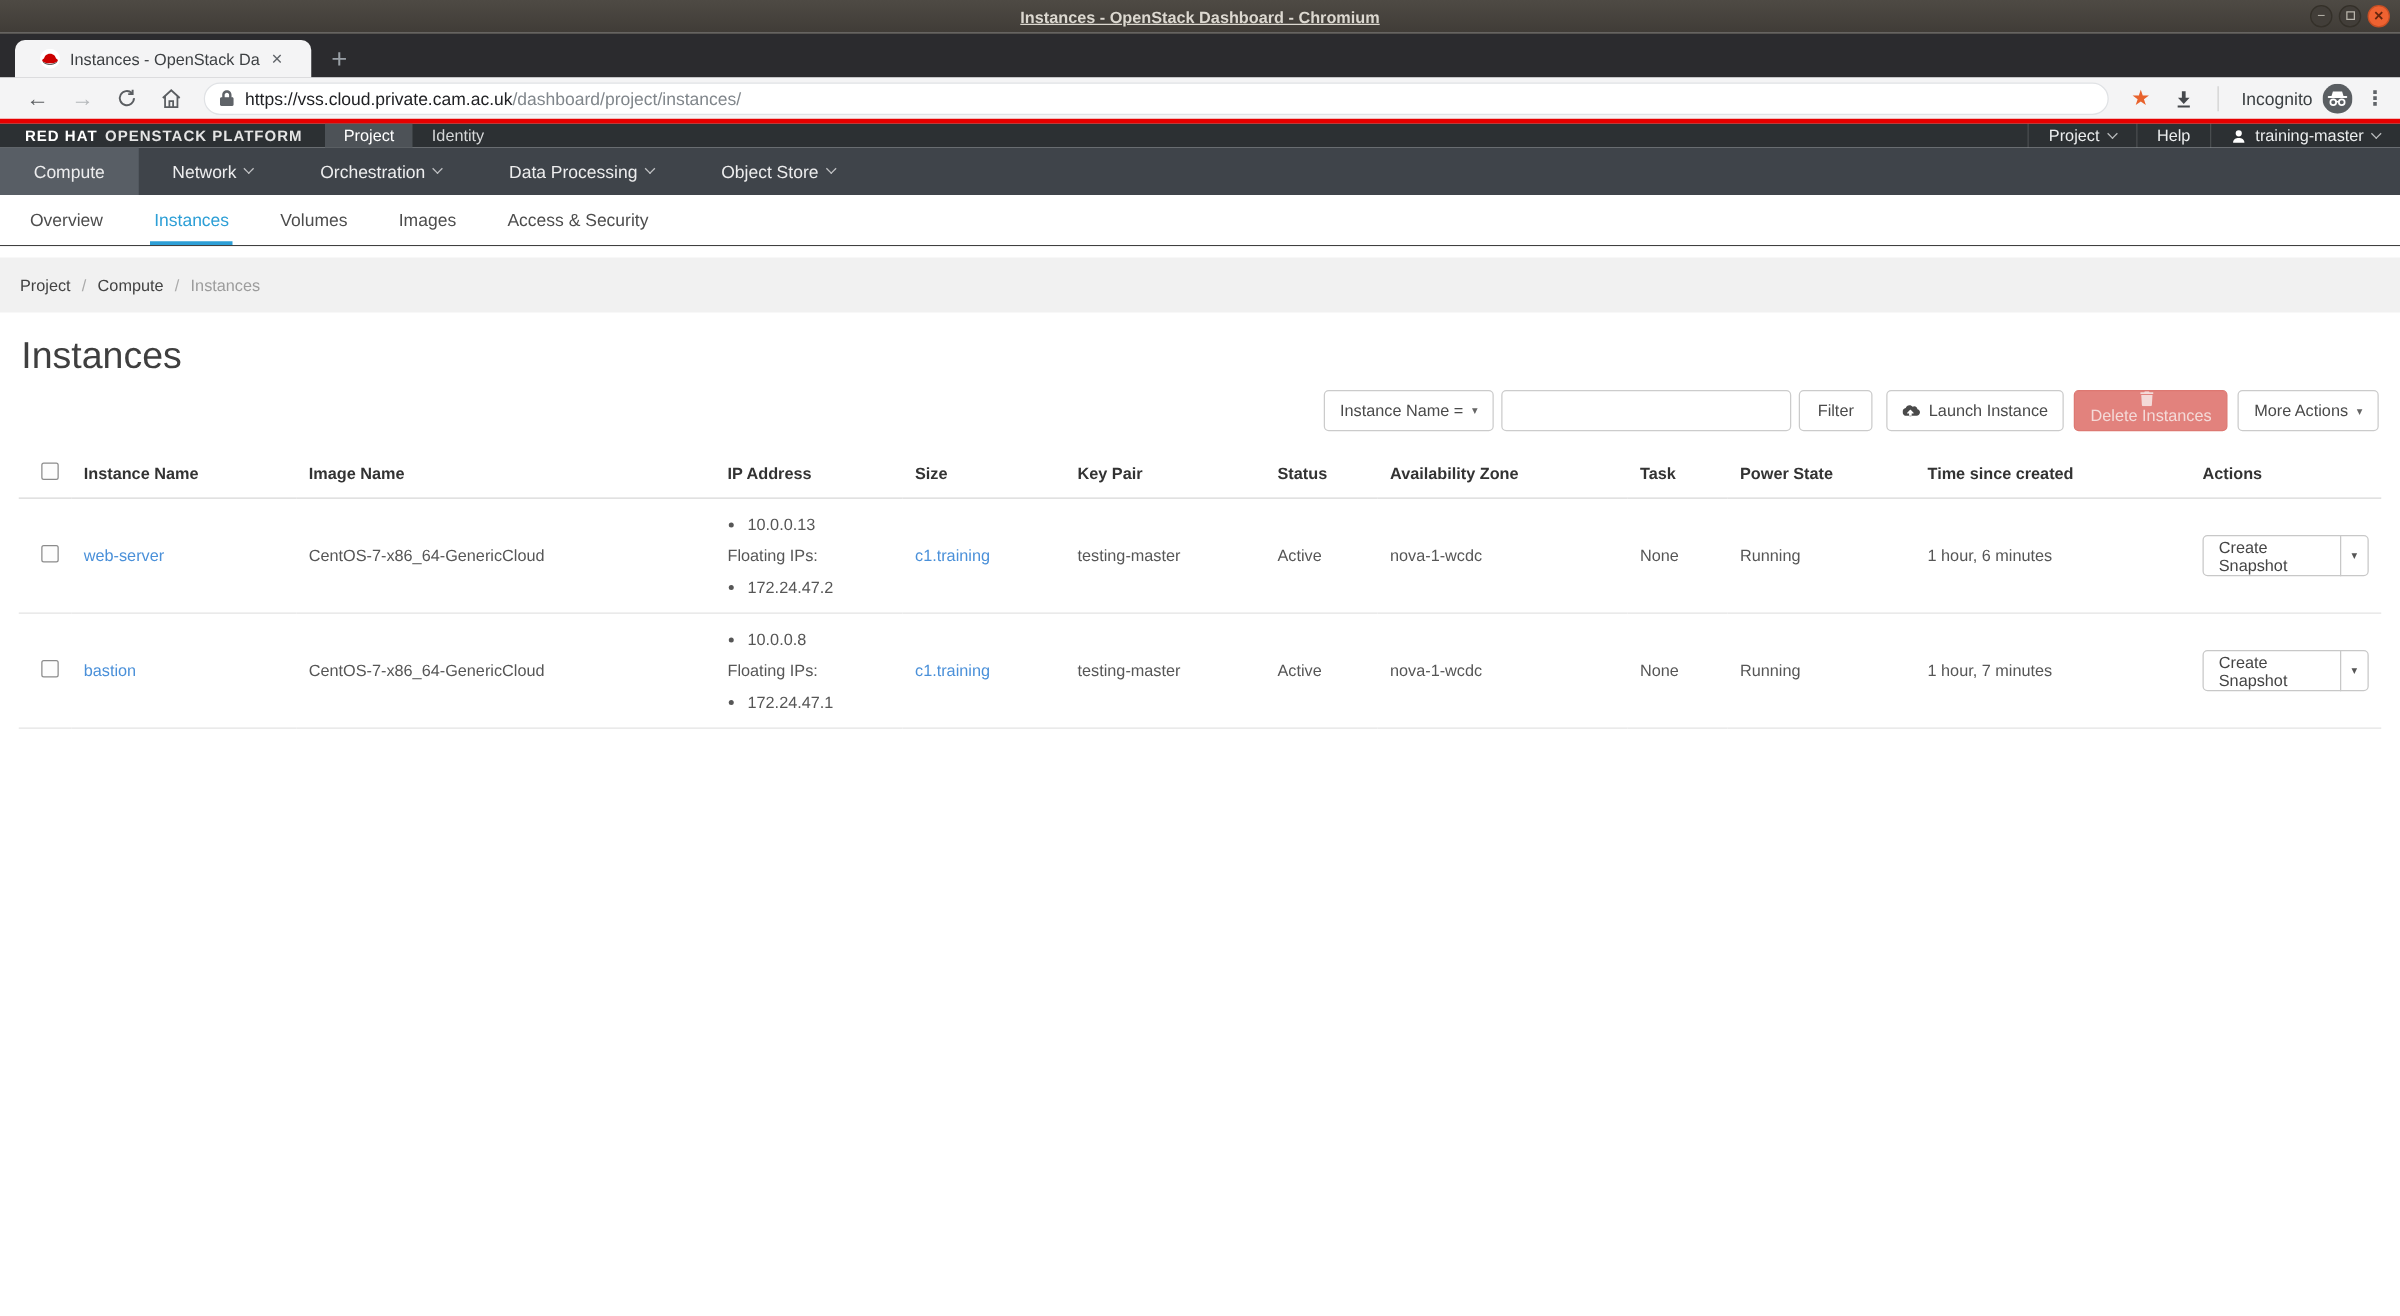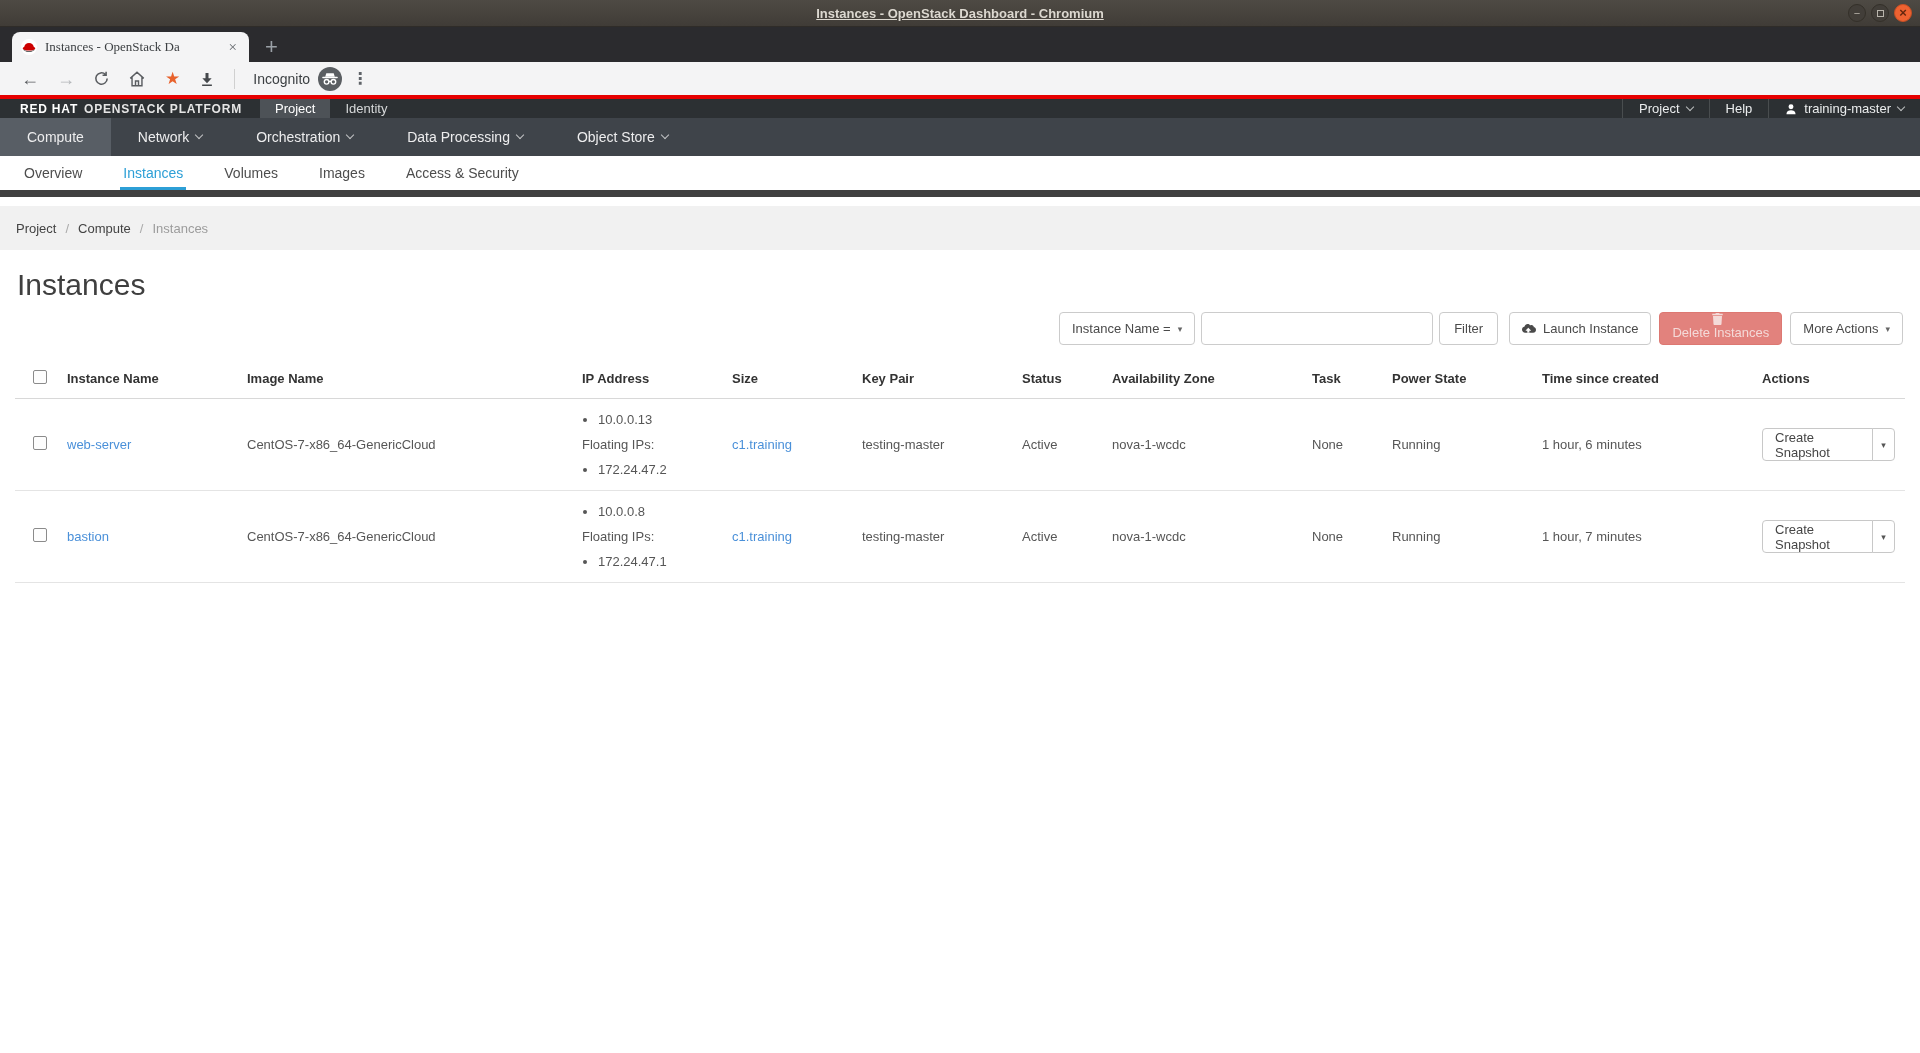--- a/index.html
+++ b/index.html
@@ -12,21 +12,21 @@
   .titlebar-text { color:#dcd8d0; font-size:13px; font-weight:bold;text-decoration:underline; }
   .winbtns { position:absolute; right:8px; top:4px; display:flex; gap:5px; }
   .winbtn { width:18px; height:18px; border-radius:50%; background:#423e39; border:1px solid #343029;
             color:#b9b5ac; font-size:11px; line-height:16px; text-align:center; }
   .winbtn .sq { display:inline-block; width:7px; height:7px; border:1px solid #b9b5ac; margin-top:4px; }
   .winbtn.close { background:#ee6231; border-color:#c74f24; color:#64260e; font-size:13px; font-weight:bold; }
 
   
   .tabstrip { height:35px; background:#2b2b2e; display:flex; align-items:flex-end; padding-left:12px; }
   .tab { width:237px; height:30px; background:#f4f4f5; border-radius:8px 8px 0 0;
-         display:flex; align-items:center; padding:0 9px;font-family:Liberation Serif, serif; }
+         display:flex; align-items:center; padding:0 20px; }
   .tab-title { flex:1; font-size:13px; color:#3d4043; white-space:nowrap; overflow:hidden; margin-left:8px; }
   .tab-close { color:#5f6368; font-size:15px; padding:0 3px; }
   .newtab { color:#9aa0a6; font-size:22px; font-weight:400; margin:0 0 5px 16px; line-height:20px; }
 
   
   .toolbar { height:33px; background:#f4f4f5; display:flex; align-items:center; padding:0 12px; }
   .navic { color:#5a5d61; font-size:18px; margin:0 9px; line-height:1; }
   .navic.disabled { color:#b4b7ba; }
   .omnibox { flex:1; height:26px; background:#fff; border:1px solid #e0e2e5; border-radius:13px;
              display:flex; align-items:center; padding:0 12px; margin:0 8px; }
@@ -53,21 +53,21 @@
           border-bottom:1.5px solid currentColor; transform:rotate(45deg); margin-left:7px;
           position:relative; top:-2px; opacity:.75; }
 
   
   .graynav { height:38px; background:#3f444a; display:flex; align-items:stretch; }
   .gn-item { display:flex; align-items:center; padding:0 27px; font-size:14px; color:#ededee; }
   .gn-item.active { background:#585e65; }
 
   
   .subtabs { height:41px; background:#fff; display:flex; align-items:stretch; padding-left:24px;
-             border-bottom:7px solid #404040; }
+             border-bottom:1px solid #404040; }
   .st-item { display:flex; align-items:center; margin-right:41px; font-size:14px; color:#4d4d4d; position:relative; }
   .st-item.active { color:#2d9fd6; }
   .st-item.active::after { content:""; position:absolute; left:-3px; right:-3px; bottom:0; height:3px; background:#2d9fd6; }
 
   .gap { height:9px; background:#fff; }
 
   
   .crumbbar { height:44px; background:#f1f1f1; display:flex; align-items:center; padding:0 16px; font-size:13px; }
   .crumb { color:#434343; }
   .crumb.current { color:#9c9c9c; }
@@ -141,20 +141,28 @@
     <span class="navic" style="display:flex;">
       <svg width="17" height="17" viewBox="0 0 24 24">
           <path fill="none" stroke="#5a5d61" stroke-width="2.2" d="M20 12a8 8 0 1 1-2.4-5.7M18.5 2.5v5h-5"></path>
         </svg>
     </span>
     <span class="navic" style="display:flex;">
       <svg width="18" height="18" viewBox="0 0 24 24">
           <path fill="none" stroke="#5a5d61" stroke-width="1.9" d="M3 11.2 12 3l9 8.2M5.4 9.6V21h13.2V9.6M10 21v-6.4h4V21"></path>
         </svg>
     </span>
+    <div class="omnibox">
+      <span style="display:flex;">
+        <svg width="11" height="13" viewBox="0 0 448 512">
+            <path fill="#5f6368" d="M400 224h-24v-72C376 68 308 0 224 0S72 68 72 152v72H48c-27 0-48 21-48 48v192c0 27 21 48 48 48h352c27 0 48-21 48-48V272c0-27-21-48-48-48zm-104 0H152v-72c0-40 32-72 72-72s72 32 72 72v72z"></path>
+          </svg>
+      </span>
+      <span class="url"><span>https://vss.cloud.private.cam.ac.uk</span><span class="path">/dashboard/project/instances/</span></span>
+    </div>
     <span class="star">★</span>
     <span style="display:flex; margin:0 8px;">
       <svg width="18" height="18" viewBox="0 0 24 24">
           <path fill="#45484c" d="M10 4h4v7h4.2L12 17.5 5.8 11H10zM5.5 19.2h13v2.1h-13z"></path>
         </svg>
     </span>
     <div class="tsep"></div>
     <span class="incog-label">Incognito</span>
     <span style="display:flex;">
       <svg width="24" height="24" viewBox="0 0 24 24">

